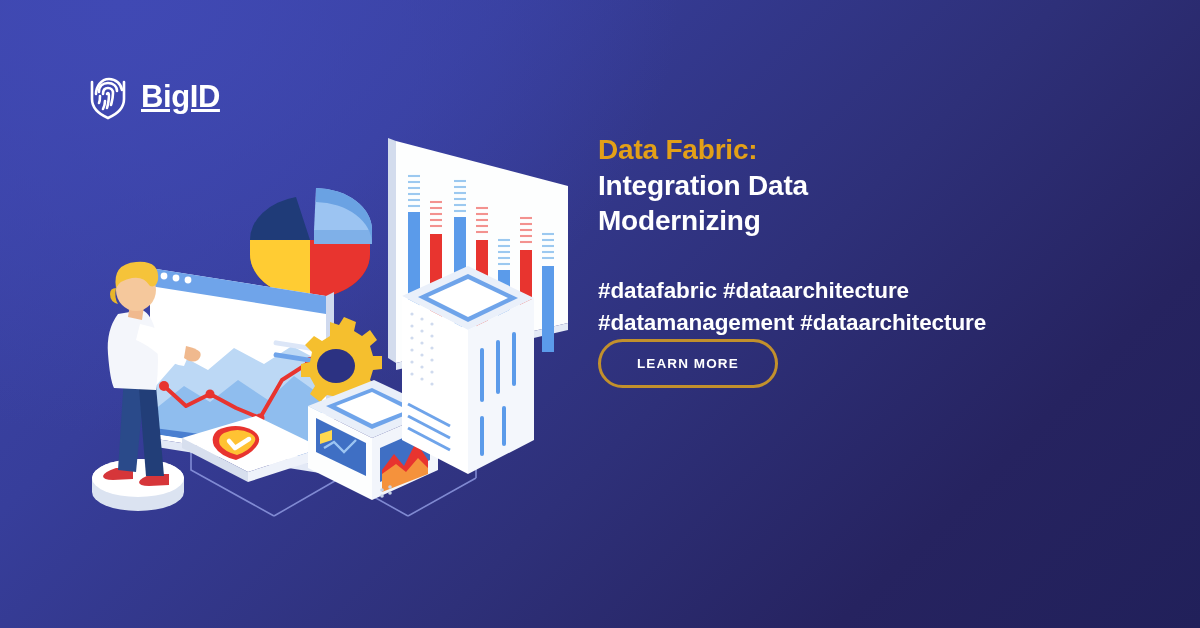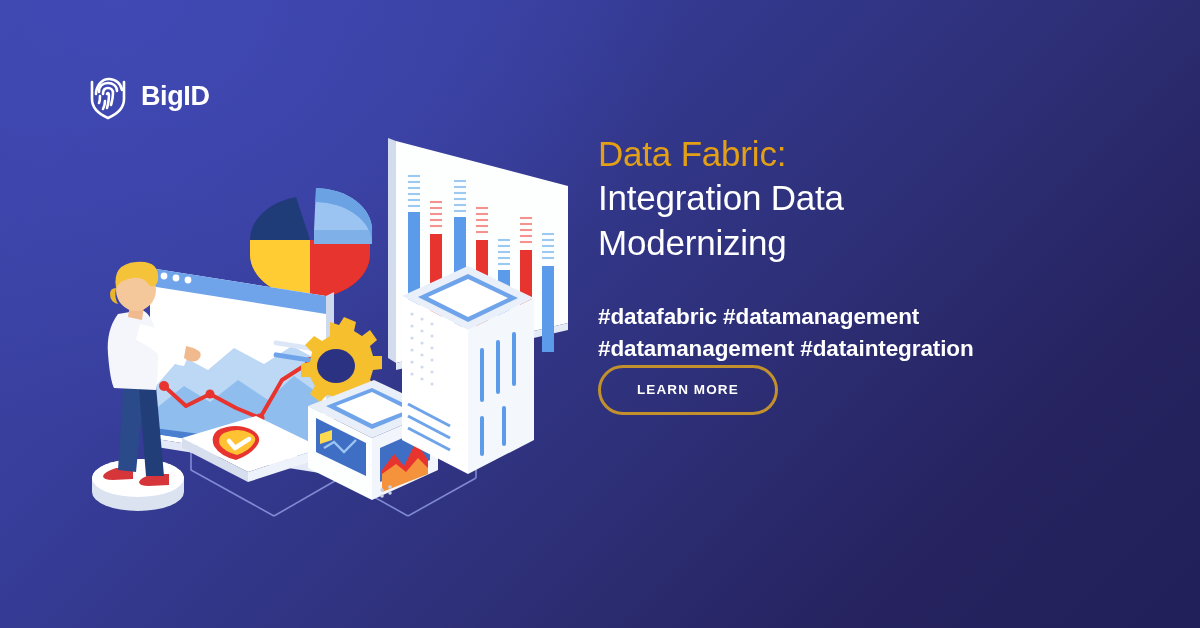--- a/index.html
+++ b/index.html
@@ -29,38 +29,39 @@
     position: absolute;
     left: 88px;
     top: 72px;
     display: flex;
     align-items: center;
     gap: 9px;
   }
   .logo-mark { width: 44px; height: 48px; display: block; }
   .logo-word {
     color: #ffffff;
-    font-size: 27px;
+    font-size: 31px;
     font-weight: bold;
     letter-spacing: -0.4px;
     line-height: 1;
     white-space: nowrap;
+    text-decoration: underline;
   }
 
   
   .copy {
     position: absolute;
     left: 598px;
     top: 132px;
     width: 540px;
   }
   .headline {
     margin: 0;
-    font-size: 35px;
-    font-weight: normal;
+    font-size: 28px;
+    font-weight: bold;
     line-height: 1.27;
     letter-spacing: -0.2px;
     color: #ffffff;
   }
   .headline-accent { color: #e3a017; }
 
   .hashtags {
     margin: 0;
     padding-top: 36px;
     font-size: 22.5px;
@@ -371,20 +372,20 @@
   </div>
 
   <div class="copy">
     <h1 class="headline">
       <span class="headline-accent">Data Fabric:</span><br>
       <span>Integration Data</span><br>
       <span>Modernizing</span>
     </h1>
 
     <p class="hashtags">
-      <span>#datafabric #datamanagement</span><br>
-      <span>#datamanagement #dataintegration</span>
+      <span>#datafabric #dataarchitecture</span><br>
+      <span>#datamanagement #dataarchitecture</span>
     </p>
 
     <button class="cta">LEARN MORE</button>
   </div>
 
 </div>
 
 </body></html>

